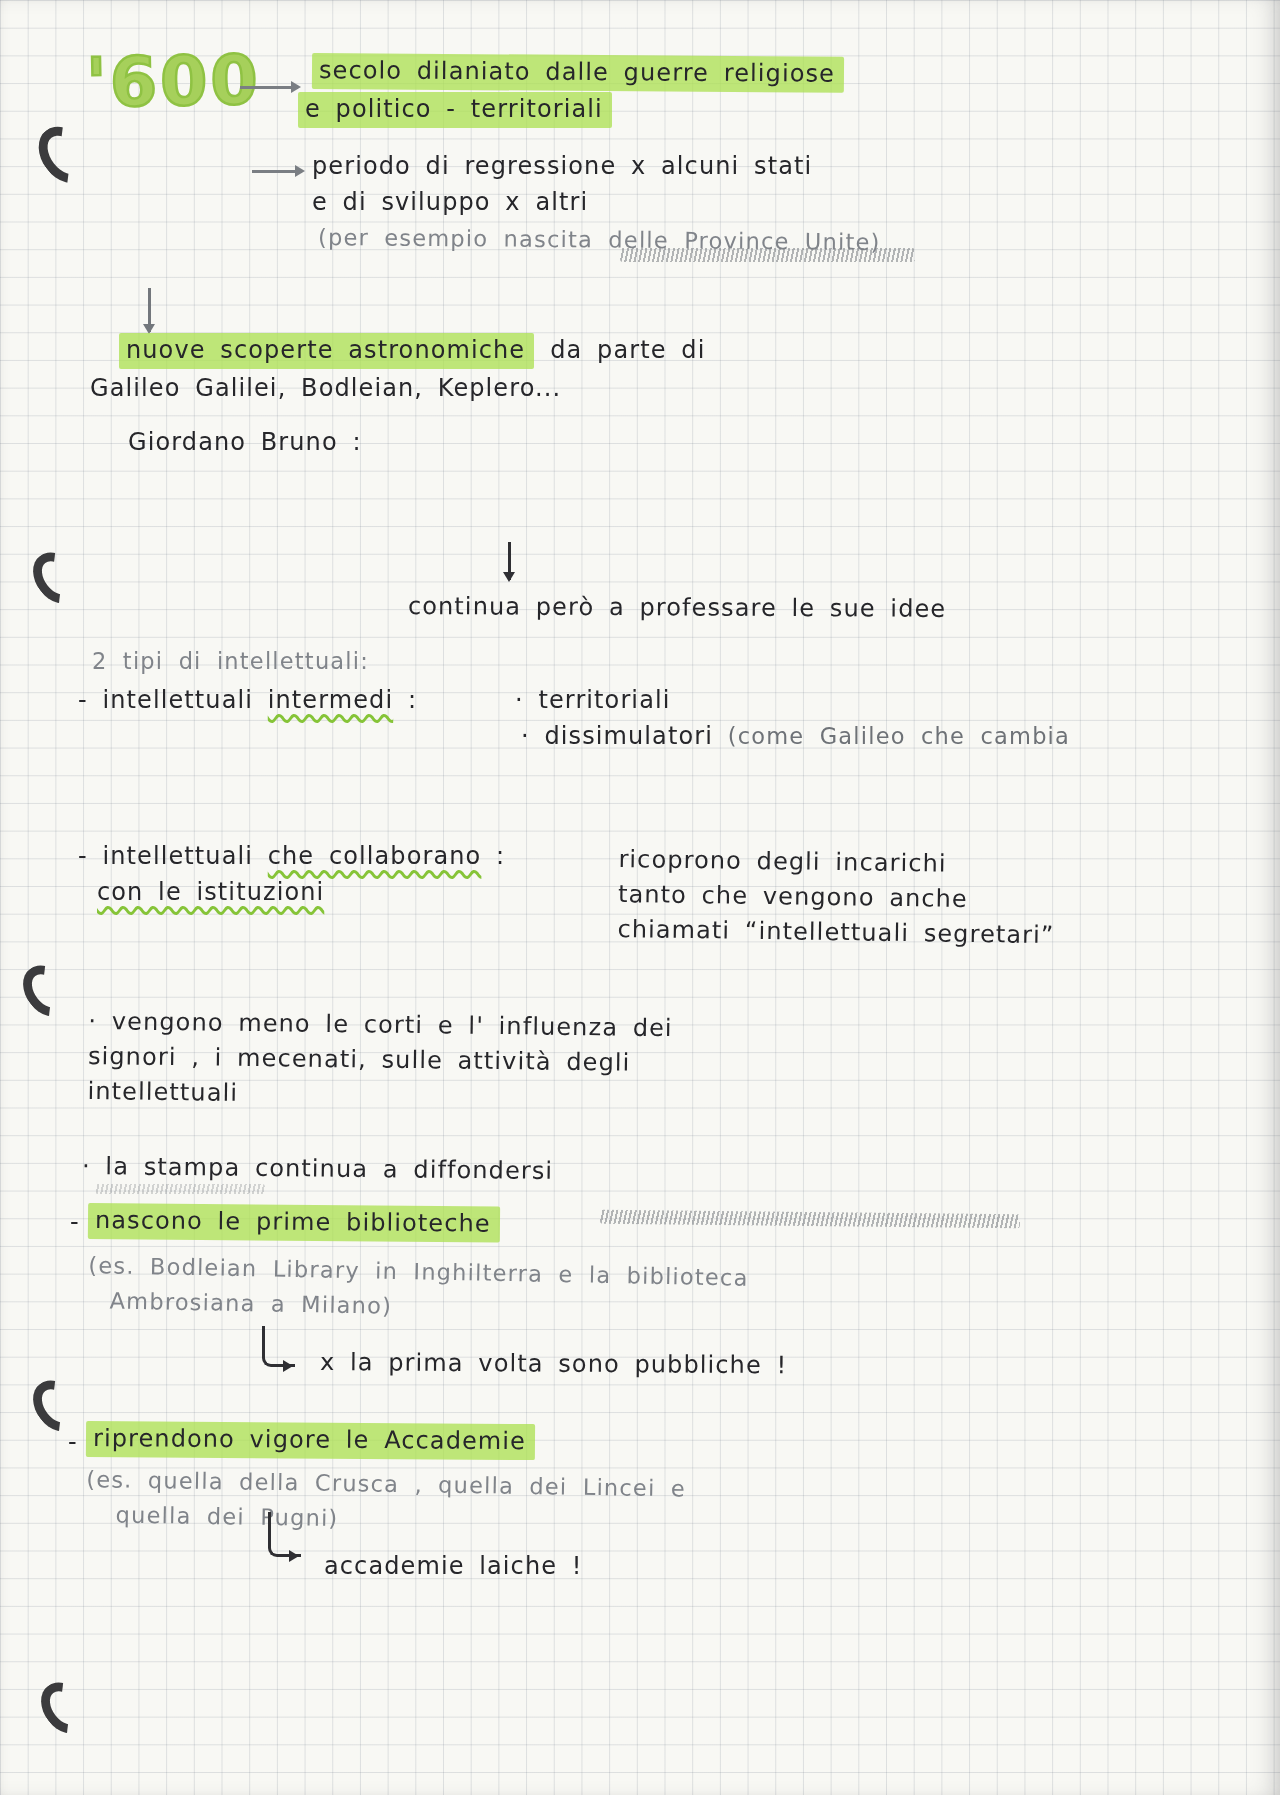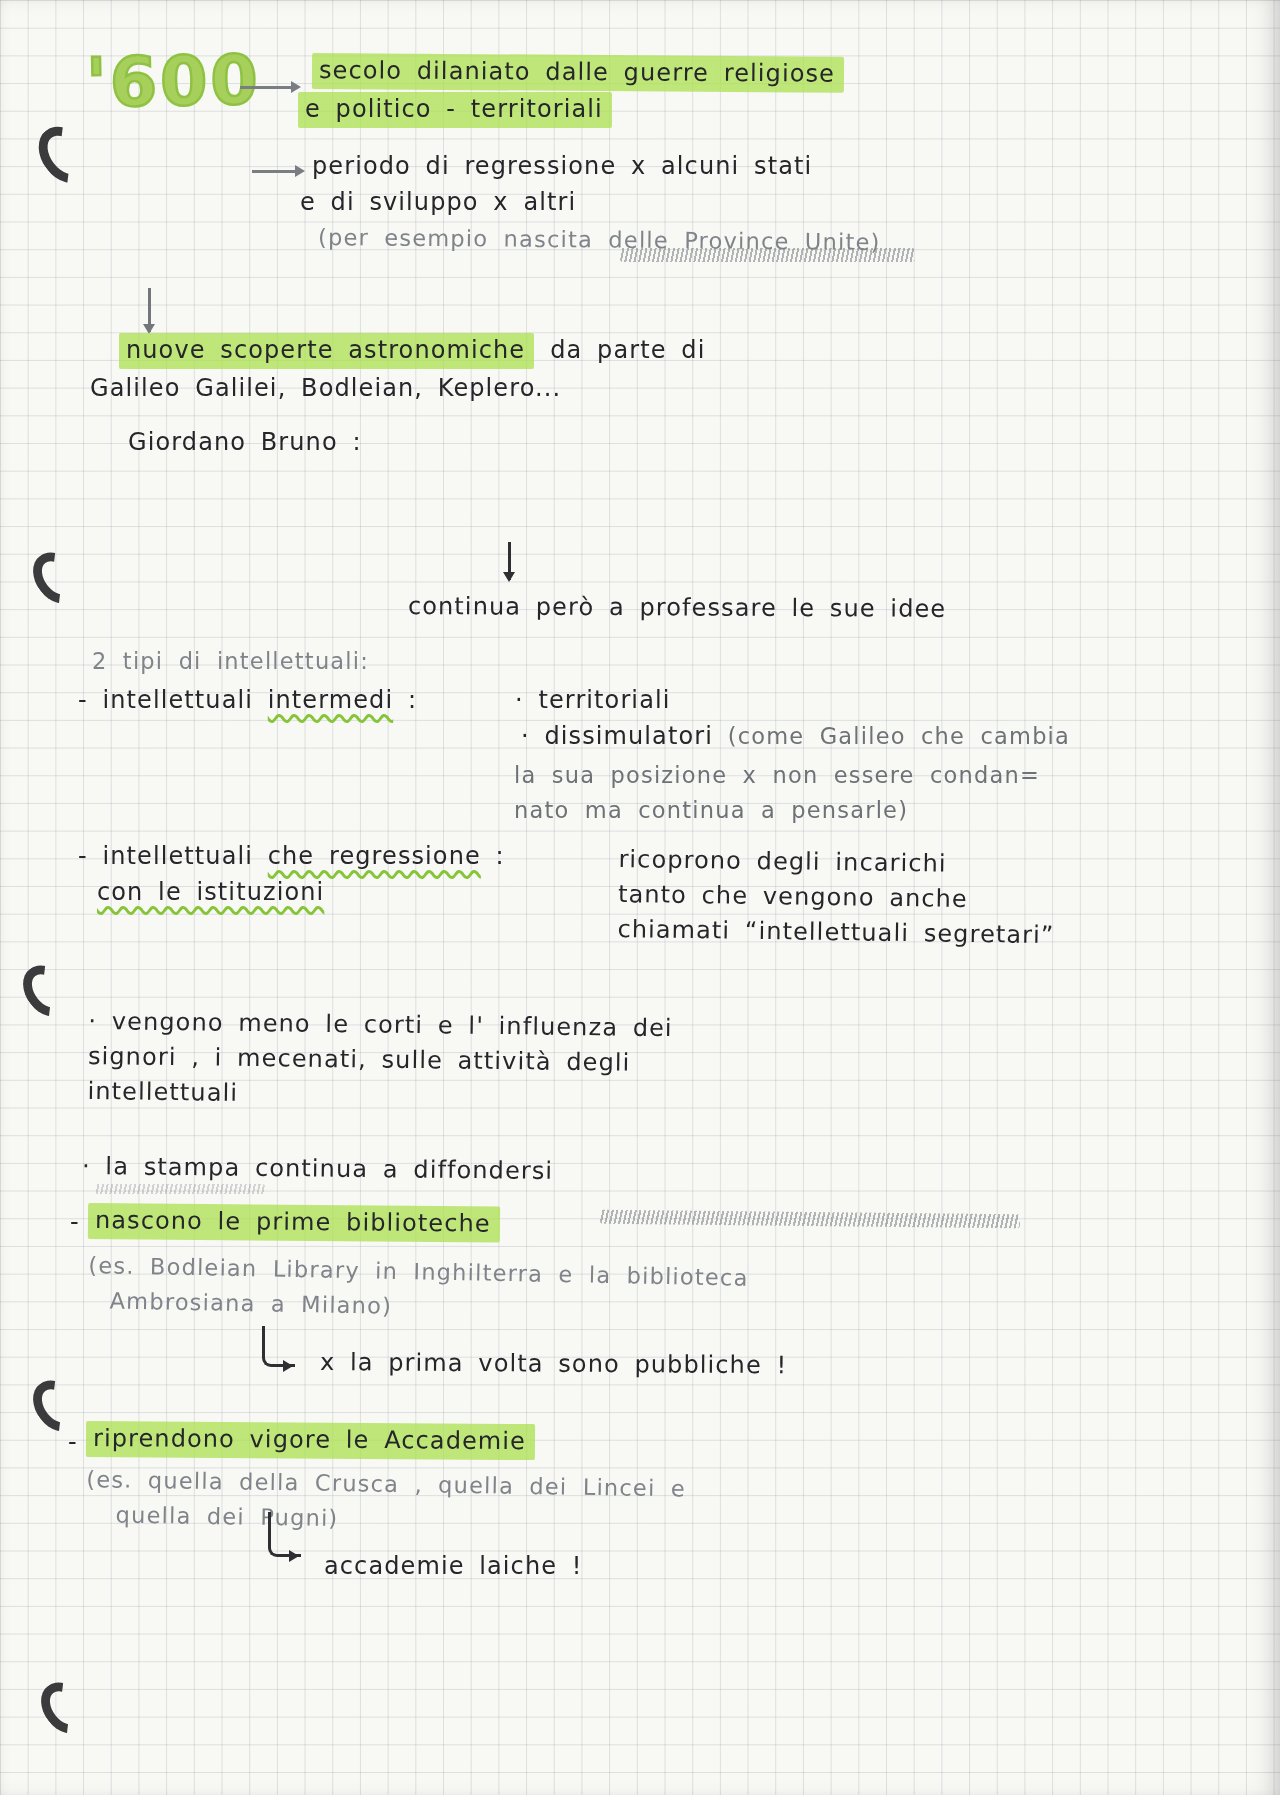--- a/index.html
+++ b/index.html
@@ -76,21 +76,21 @@
   <div class="harrow" style="left:240px;top:86px;width:58px;"></div>
   <div class="line hand" style="left:312px;top:56px;transform:rotate(.4deg);transform-origin:left;">
     <span class="hl">secolo dilaniato dalle guerre religiose</span>
   </div>
   <div class="line hand" style="left:298px;top:95px;">
     <span class="hl">e politico - territoriali</span>
   </div>
 
   <div class="harrow" style="left:252px;top:170px;width:50px;"></div>
   <div class="line hand" style="left:312px;top:152px;">periodo di regressione x alcuni stati</div>
-  <div class="line hand" style="left:300px;top:188px;">e di sviluppo x altri</div>
+  <div class="line hand" style="left:312px;top:188px;">e di sviluppo x altri</div>
   <div class="line pencil" style="left:318px;top:224px;transform:rotate(.5deg);transform-origin:left;">(per esempio nascita delle Province Unite)</div>
   <div class="scribble" style="left:620px;top:248px;width:295px;"></div>
 
   <div class="varrow" style="left:148px;top:288px;height:44px;"></div>
 
   <div class="line hand" style="left:80px;top:336px;margin-left:39px;">
     <span class="hl">nuove scoperte astronomiche</span><span class="gap">da parte di</span>
   </div>
   <div class="line hand" style="left:90px;top:374px;">Galileo Galilei, Bodleian, Keplero...</div>
 
@@ -101,27 +101,23 @@
   <div class="line pencil" style="left:92px;top:648px;">2 tipi di intellettuali:</div>
 
   <div class="line hand" style="left:78px;top:686px;">
     <span>- intellettuali </span><span class="wavy">intermedi</span><span> :</span>
   </div>
   <div class="line hand" style="left:515px;top:686px;">· territoriali</div>
 
   <div class="line hand" style="left:521px;top:722px;">
     <span>· dissimulatori </span><span class="pencil pencil-dk">(come Galileo che cambia</span>
   </div>
-  <div class="line pencil pencil-dk lineblock" style="left:514px;top:758px;">
-    <div>la sua posizione x non essere condan=</div>
-    <div>nato ma continua a pensarle)</div>
-  </div>
 
   <div class="line hand" style="left:78px;top:842px;">
-    <span>- intellettuali </span><span class="wavy">che regressione</span><span> :</span>
+    <span>- intellettuali </span><span class="wavy">che collaborano</span><span> :</span>
   </div>
   <div class="line hand" style="left:97px;top:878px;">
     <span class="wavy">con le istituzioni</span>
   </div>
   <div class="line hand lineblock" style="left:618px;top:842px;transform:rotate(.8deg);transform-origin:left;">
     <div>ricoprono degli incarichi</div>
     <div>tanto che vengono anche</div>
     <div>chiamati “intellettuali segretari”</div>
   </div>
 

